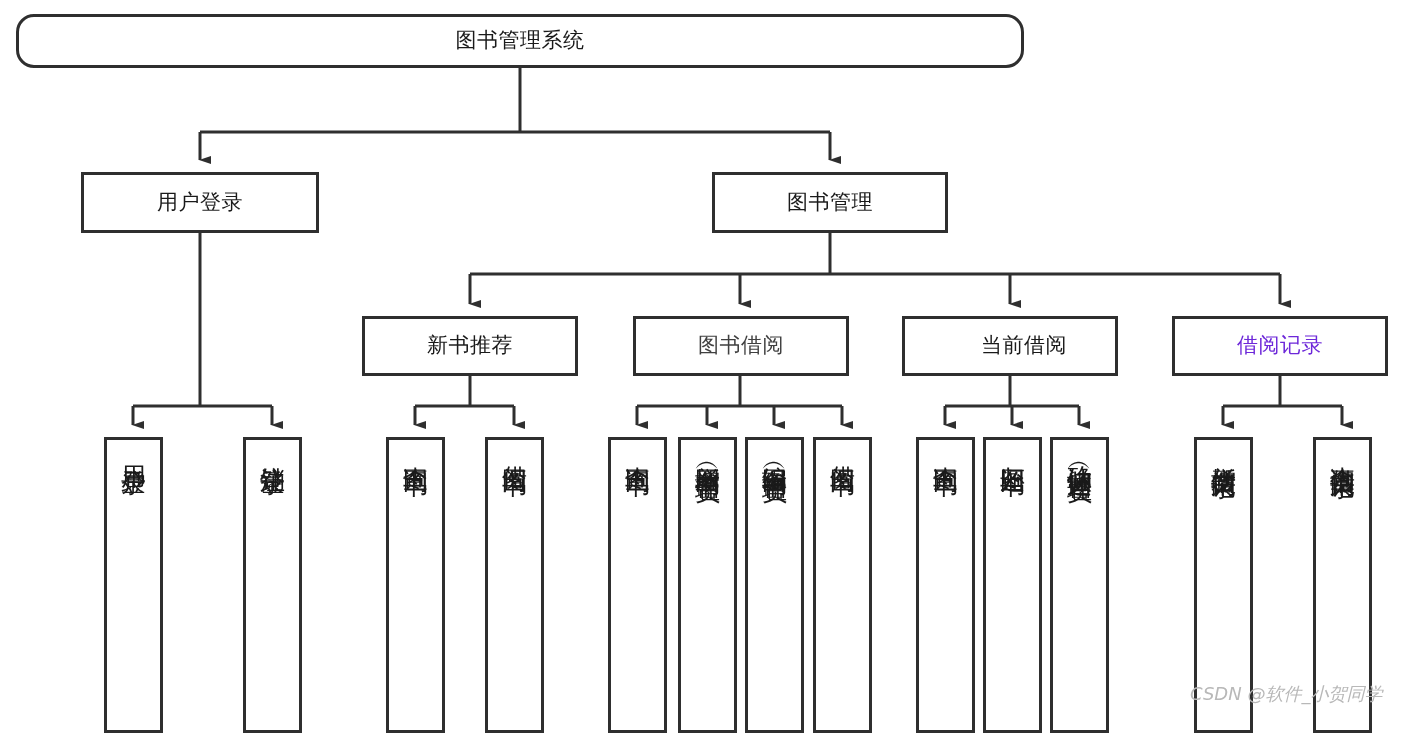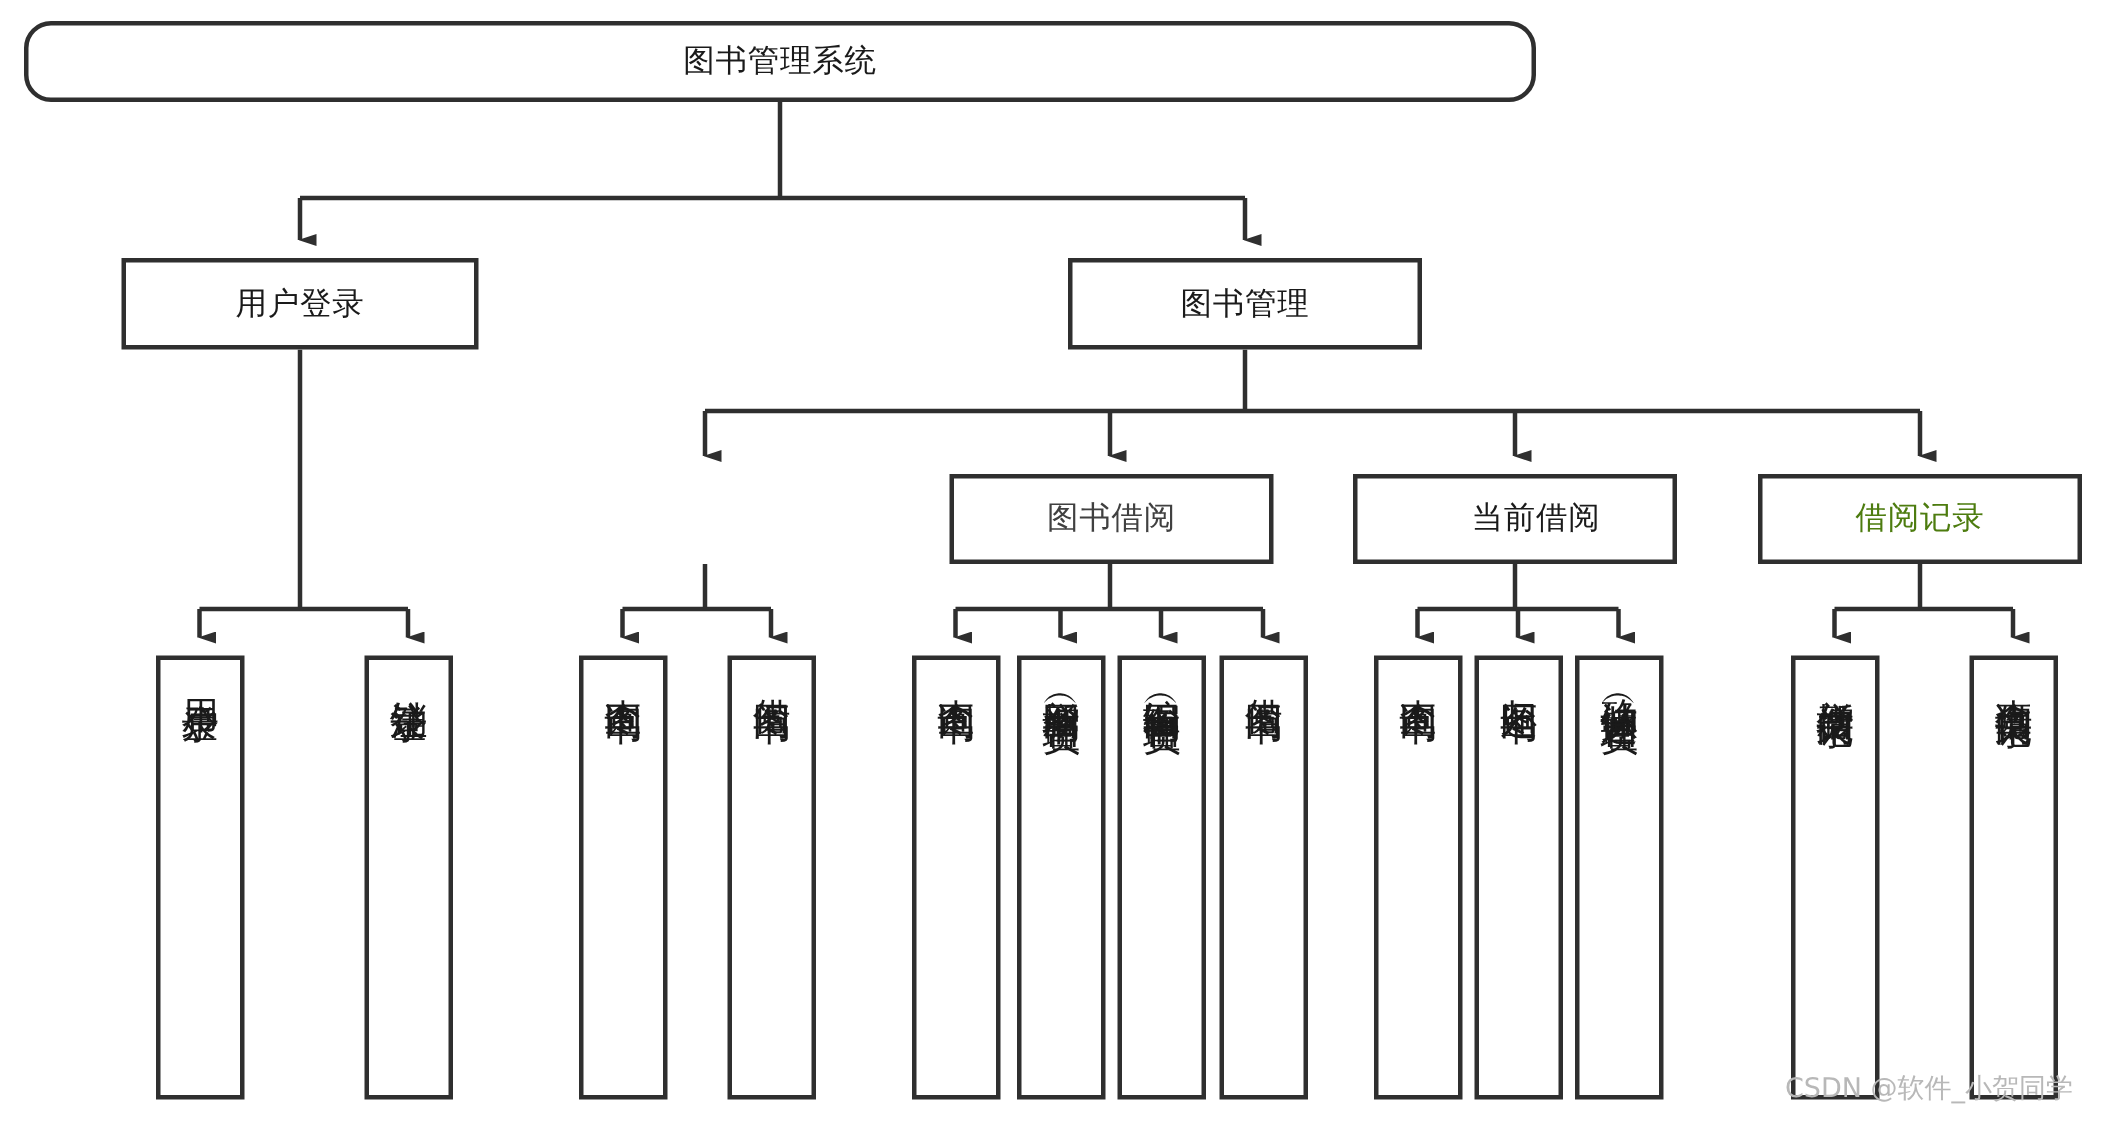--- a/index.html
+++ b/index.html
@@ -122,28 +122,31 @@
     <span class="node-label-h" style="color: rgb(26, 26, 26);">图书管理系统</span>
   </div>
 
   <div class="node-box" id="node-l2-0" style="left: 81px; top: 172px; width: 238px; height: 61px; border-color: rgb(47, 47, 47); background: rgb(255, 255, 255);">
     <span class="node-label-h" style="color: rgb(26, 26, 26);">用户登录</span>
   </div>
   <div class="node-box" id="node-l2-1" style="left: 712px; top: 172px; width: 236px; height: 61px; border-color: rgb(47, 47, 47); background: rgb(255, 255, 255);">
     <span class="node-label-h" style="color: rgb(26, 26, 26);">图书管理</span>
   </div>
 
+  <div class="node-box" id="node-l3-0" style="left: 362px; top: 316px; width: 216px; height: 60px; border-color: rgb(47, 47, 47); background: rgb(255, 255, 255);">
+    <span class="node-label-h" style="color: rgb(26, 26, 26);">新书推荐</span>
+  </div>
   <div class="node-box" id="node-l3-1" style="left: 633px; top: 316px; width: 216px; height: 60px; border-color: rgb(47, 47, 47); background: rgb(255, 255, 255);">
     <span class="node-label-h" style="color: #404040;">图书借阅</span>
   </div>
   <div class="node-box" id="node-l3-2" style="left: 902px; top: 316px; width: 216px; height: 60px; border-color: rgb(47, 47, 47); background: rgb(255, 255, 255);">
     <span class="node-label-h" style="color: rgb(26, 26, 26); margin-left: 28px;">当前借阅</span>
   </div>
   <div class="node-box" id="node-l3-3" style="left: 1172px; top: 316px; width: 216px; height: 60px; border-color: rgb(47, 47, 47); background: rgb(255, 255, 255);">
-    <span class="node-label-h" style="color: #4d7c0f;">借阅记录</span>
+    <span class="node-label-h" style="color: #6d28d9;">借阅记录</span>
   </div>
 
   <div class="node-box vertical" id="node-leaf-0" style="left: 104px; top: 437px; width: 59px; height: 296px; border-color: rgb(47, 47, 47); background: rgb(255, 255, 255);">
     <span class="node-label-v" style="color: rgb(26, 26, 26);">用户登录</span>
   </div>
   <div class="node-box vertical" id="node-leaf-1" style="left: 243px; top: 437px; width: 59px; height: 296px; border-color: rgb(47, 47, 47); background: rgb(255, 255, 255);">
     <span class="node-label-v" style="color: rgb(26, 26, 26);">注销登录</span>
   </div>
   <div class="node-box vertical" id="node-leaf-2" style="left: 386px; top: 437px; width: 59px; height: 296px; border-color: rgb(47, 47, 47); background: rgb(255, 255, 255);">
     <span class="node-label-v" style="color: rgb(26, 26, 26);">查询图书</span>
@@ -172,15 +175,15 @@
   <div class="node-box vertical" id="node-leaf-10" style="left: 1050px; top: 437px; width: 59px; height: 296px; border-color: rgb(47, 47, 47); background: rgb(255, 255, 255);">
     <span class="node-label-v" style="color: rgb(26, 26, 26);">确认归还（管理员）</span>
   </div>
   <div class="node-box vertical" id="node-leaf-11" style="left: 1194px; top: 437px; width: 59px; height: 296px; border-color: rgb(47, 47, 47); background: rgb(255, 255, 255);">
     <span class="node-label-v" style="color: rgb(26, 26, 26);">新增借阅记录</span>
   </div>
   <div class="node-box vertical" id="node-leaf-12" style="left: 1313px; top: 437px; width: 59px; height: 296px; border-color: rgb(47, 47, 47); background: rgb(255, 255, 255);">
     <span class="node-label-v" style="color: rgb(26, 26, 26);">查询借阅记录</span>
   </div>
 
-  <div class="watermark" id="watermark" style="left: 1190px; top: 713px; color: rgb(184, 184, 184);">CSDN @软件_小贺同学</div>
+  <div class="watermark" id="watermark" style="left: 1190px; top: 682px; color: rgb(184, 184, 184); font-style: italic;">CSDN @软件_小贺同学</div>
 
 </div>
 
 </body></html>

